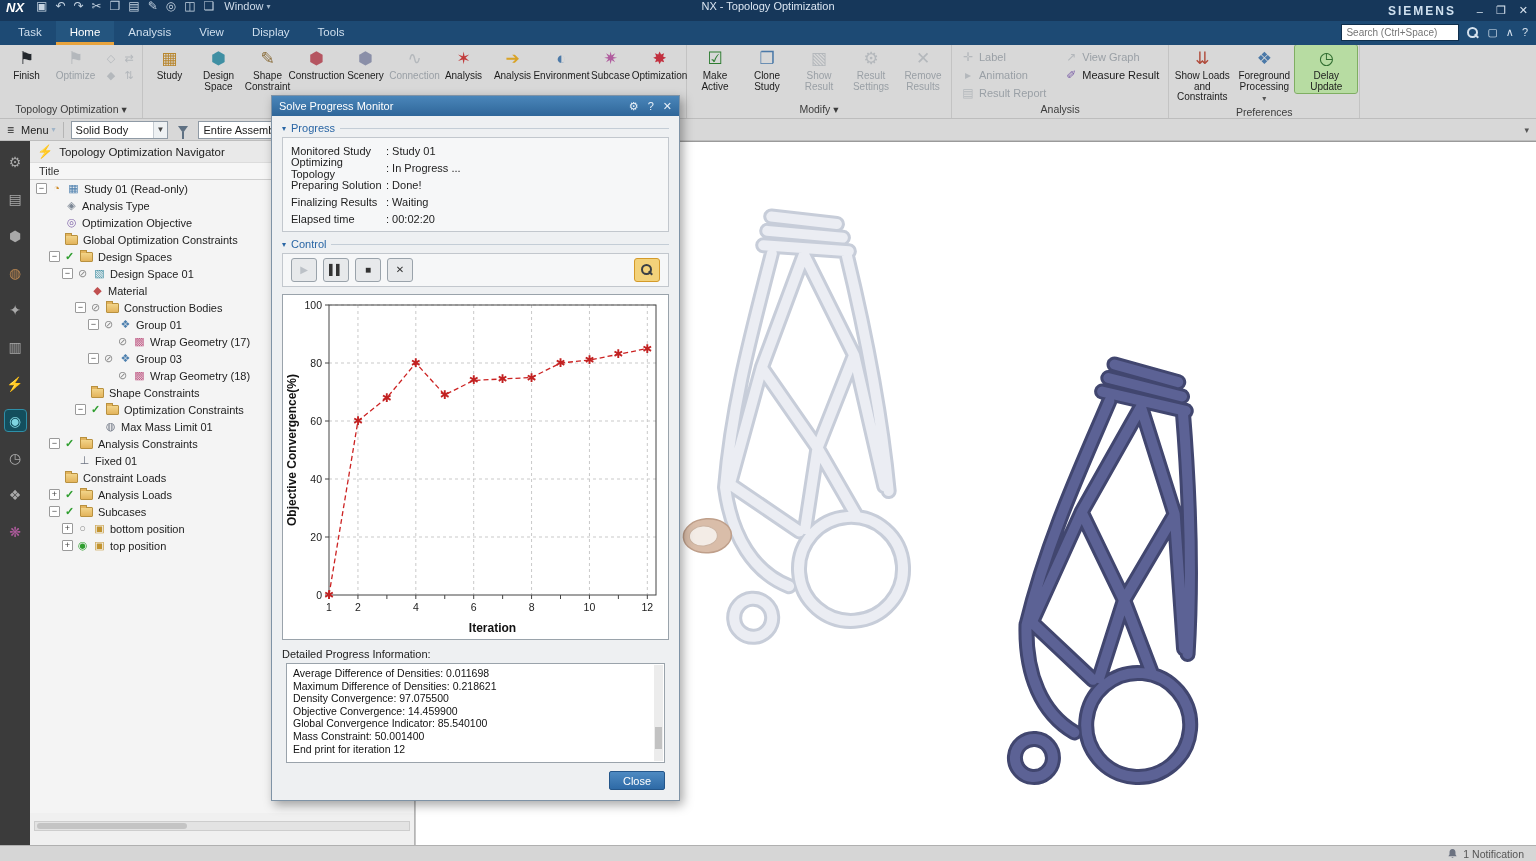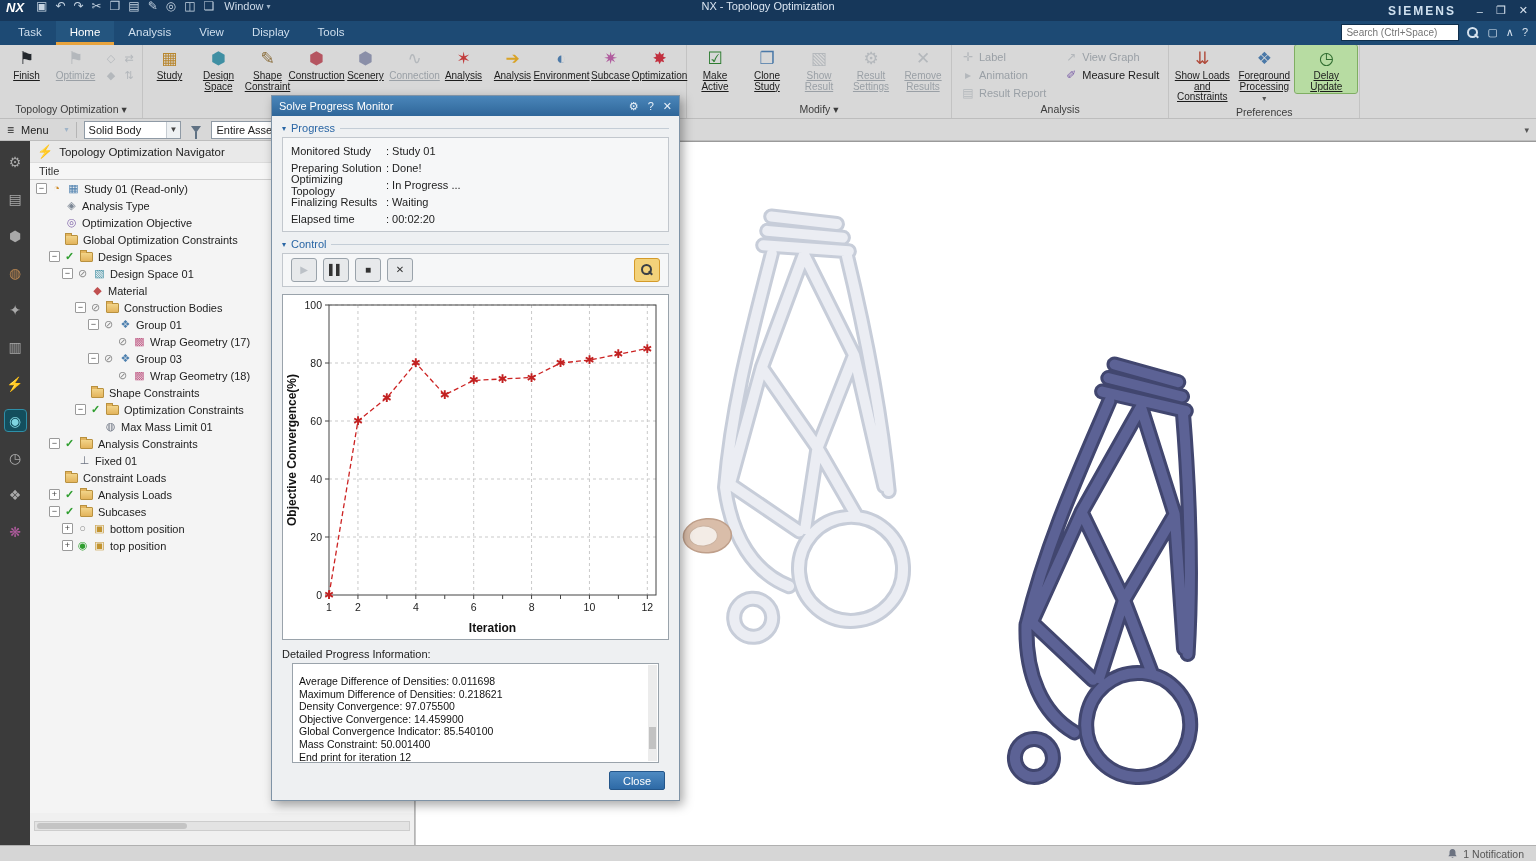--- a/index.html
+++ b/index.html
@@ -33,21 +33,21 @@
   
   .ribbon{position:absolute;top:45px;left:0;right:0;height:74px;background:#d8d8d8;display:flex;
     border-bottom:1px solid #bdbdbd;z-index:5;}
   .rgroup{display:flex;flex-direction:column;border-right:1px solid #c3c3c3;padding:0 2px;}
   .ritems{flex:1;display:flex;align-items:flex-start;}
   .ritems.cols{display:grid;grid-auto-flow:column;grid-template-rows:repeat(3,18px);column-gap:12px;align-items:center;padding:3px 4px 0;}
   .rcap{height:15px;font-size:10.5px;color:#3c3c3c;text-align:center;}
   .rlarge{width:49px;display:flex;flex-direction:column;align-items:center;text-align:center;
     font-size:10px;line-height:10.5px;color:#1c1c1c;padding:3px 1px 1px;gap:2px;border-radius:2px;}
   .rlarge .ric{font-size:17px;height:21px;display:flex;align-items:center;line-height:1;}
-  .rlarge .rlabel{white-space:normal;text-decoration:underline;}
+  .rlarge .rlabel{white-space:normal;}
   .rlarge.ractive{background:#b7dca2;outline:1px solid #7fae62;}
   .rsmall{display:flex;align-items:center;gap:4px;font-size:11px;height:18px;padding:0 3px;color:#1c1c1c;}
   .rsmall .ric{font-size:12px;width:14px;text-align:center;}
   .disabled{color:#9aa0a6;}
   .cluster{display:grid;grid-template-columns:16px 16px;grid-auto-rows:15px;gap:2px;padding:6px 3px;}
   .cic{font-size:11px;display:flex;align-items:center;justify-content:center;}
   .rarrow{font-size:8px;color:#555;}
   .rgroup[data-name="group-modify"] .rlarge{width:52px;}
   .rgroup[data-name="group-preferences"] .rlarge{width:62px;}
 
@@ -115,22 +115,22 @@
     justify-content:center;font-size:10px;border-radius:3px;color:#333;line-height:1;}
   .ctl.disabled{color:#bcc1c7;}
   .mag-btn{margin-left:auto;width:26px;height:24px;background:#f3d27a;border:1px solid #d49a2a;border-radius:3px;
     display:flex;align-items:center;justify-content:center;color:#3a3f45;}
   .chartbox{margin:7px 10px 0;border:1px solid #9aa3ab;background:#fff;}
   #conv-chart{display:block;background:#fff;}
   #conv-chart text.tick{font-size:10.5px;fill:#222;font-family:"Liberation Sans",sans-serif;}
   #conv-chart text.axis{font-size:12px;font-weight:bold;fill:#111;font-family:"Liberation Sans",sans-serif;}
   #conv-chart text.marker{font-size:12px;fill:#c22222;font-family:"Liberation Sans",sans-serif;}
   .dlabel{font-size:11px;color:#222;margin:8px 10px 3px;}
-  .infobox{margin:0 20px;height:100px;border:1px solid #9aa3ab;background:#fff;position:relative;
-    padding:11px 16px 3px 6px;font-size:10.5px;color:#111;line-height:12.6px;overflow:hidden;}
+  .infobox{margin:0 14px;height:100px;border:1px solid #9aa3ab;background:#fff;position:relative;
+    padding:3px 16px 3px 6px;font-size:10.5px;color:#111;line-height:12.6px;overflow:hidden;}
   .iline{white-space:nowrap;}
   .vsb{position:absolute;right:1px;top:1px;bottom:1px;width:9px;background:#ececec;}
   .vsb .thumb{position:absolute;left:1px;right:1px;bottom:12px;height:22px;background:#c2c2c2;}
   .dlg-footer{position:absolute;right:14px;bottom:10px;padding-left:8px;}
   .close-btn{width:56px;height:19px;background:linear-gradient(#4e8ac2,#2e6aa6);color:#fff;border:1px solid #24568a;
     border-radius:2px;font-size:11px;display:flex;align-items:center;justify-content:center;}
 
   
   .statusbar{position:absolute;left:0;bottom:0;right:0;height:16px;background:#d6d6d6;border-top:1px solid #b0b0b0;
     font-size:10.5px;color:#555;display:flex;align-items:center;justify-content:flex-end;padding:0 12px;gap:5px;z-index:70;}
@@ -321,21 +321,21 @@
             <span class="ric" data-name="delay-update-icon" style="color: rgb(47, 109, 47);">◷</span>
             <span class="rlabel" data-name="ribbon-item-label">Delay Update</span>
           </div>
         </div>
         <div class="rcap" data-name="ribbon-group-label">Preferences</div>
       </div>
     </div>
 
   <div class="toolrow" data-name="top-border-bar">
     <span data-name="hamburger-icon" style="font-size:12px;">≡</span>
-    <span data-name="menu-button" style="display:flex;gap:16px;align-items:center;">
+    <span data-name="menu-button" style="display:flex;gap:3px;align-items:center;">
       <span data-name="menu-label">Menu</span>
       <span class="caret" data-name="dropdown-arrow-icon">▾</span>
     </span>
     <div class="vsep" data-name="separator"></div>
     <div class="combo" data-name="selection-filter-combo">
       <span class="cv" data-name="selection-filter-value">Solid Body</span>
       <span class="ca" data-name="dropdown-arrow-icon">▼</span>
     </div>
     <span class="funnel" data-name="filter-icon"></span>
     <div class="combo" data-name="scope-combo">
@@ -545,26 +545,26 @@
       <span class="tri" data-name="collapse-triangle-icon">▾</span>
       <span>Progress</span>
       <span class="line"></span>
     </div>
     <div class="inset" id="progress-rows" data-name="progress-status-panel">
         <div class="prow" data-name="progress-row">
           <span class="plabel">Monitored Study</span>
           <span class="pvalue">: Study 01</span>
         </div>
         <div class="prow" data-name="progress-row">
+          <span class="plabel">Optimizing Topology</span>
+          <span class="pvalue">: In Progress ...</span>
+        </div>
+        <div class="prow" data-name="progress-row">
           <span class="plabel">Preparing Solution</span>
           <span class="pvalue">: Done!</span>
-        </div>
-        <div class="prow" data-name="progress-row">
-          <span class="plabel">Optimizing Topology</span>
-          <span class="pvalue">: In Progress ...</span>
         </div>
         <div class="prow" data-name="progress-row">
           <span class="plabel">Finalizing Results</span>
           <span class="pvalue">: Waiting</span>
         </div>
         <div class="prow" data-name="progress-row">
           <span class="plabel">Elapsed time</span>
           <span class="pvalue">: 00:02:20</span>
         </div>
       </div>

